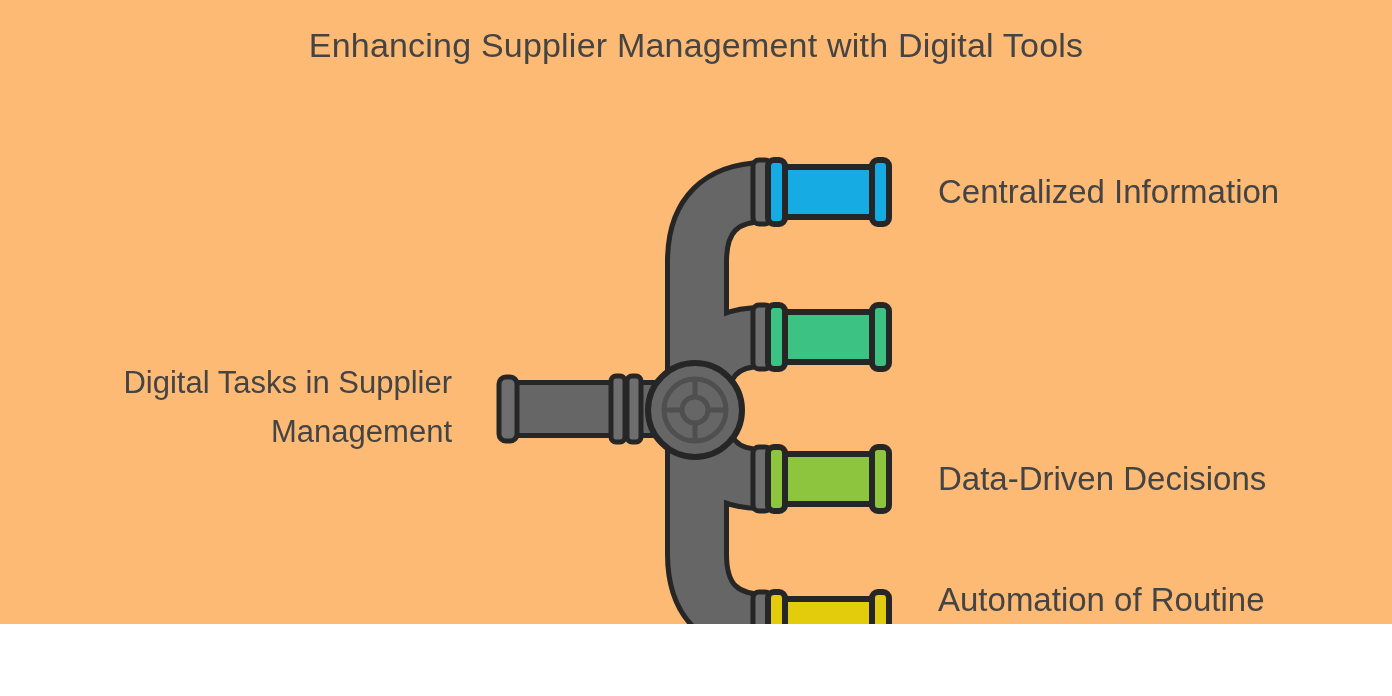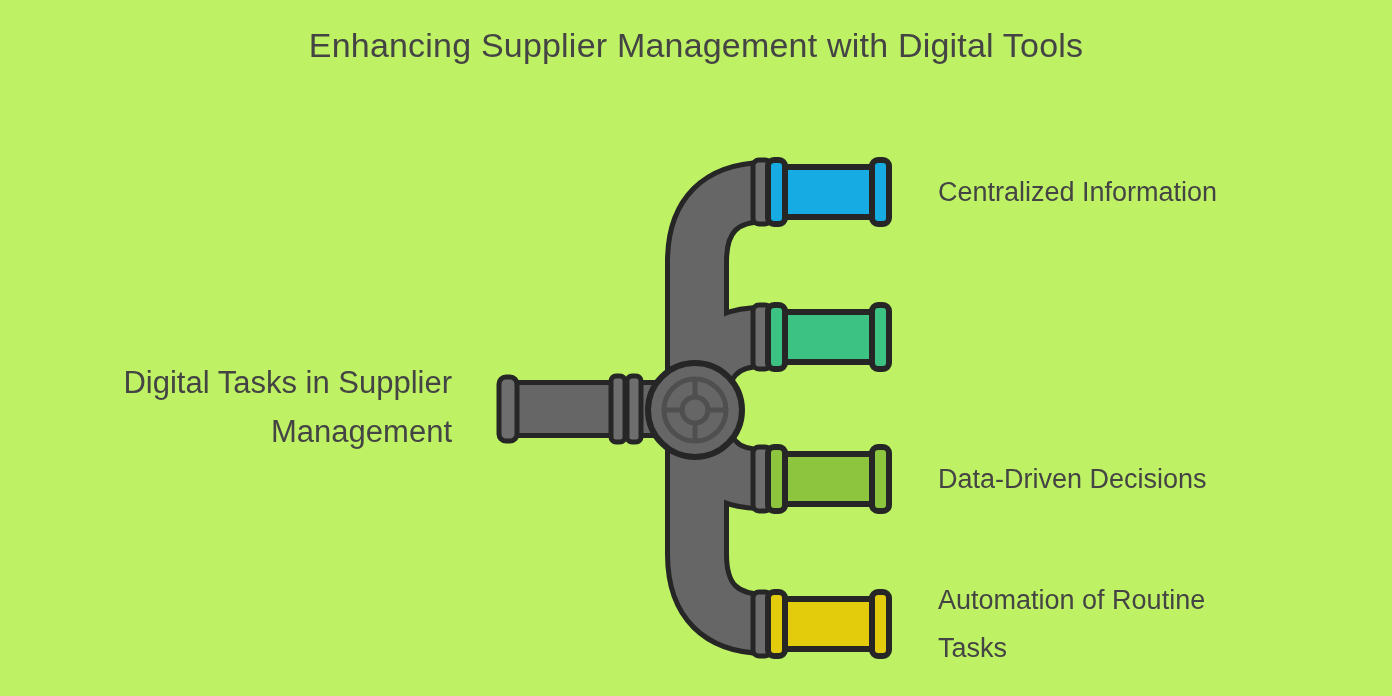--- a/index.html
+++ b/index.html
@@ -1,19 +1,19 @@
 <!DOCTYPE html>
 <html><head>
 <meta charset="utf-8">
 <style>
   html,body { margin:0; padding:0; background:#ffffff; }
   .canvas {
     position:relative;
-    width:1392px; height:696px;
-    background:#bef264;
+    width:1392px; height:624px;
+    background:#fdba74;
     font-family:"Liberation Sans", sans-serif;
     overflow:hidden;
   }
   .title {
     position:absolute;
     left:0; right:0; top:26px;
     text-align:center;
     font-size:34px;
     font-weight:500;
     color:#444444;
@@ -26,21 +26,21 @@
     font-size:31px;
     line-height:49px;
     color:#444444;
     white-space:pre-line;
   }
   .branch-label {
     position:absolute;
     left:938px; width:440px; height:96px;
     display:flex;
     align-items:center;
-    font-size:27px;
+    font-size:33px;
     line-height:48px;
     color:#444444;
     white-space:pre-line;
   }
   .pipes-svg { position:absolute; left:0; top:0; }
 </style>
 </head>
 <body>
 
 <div class="canvas">

